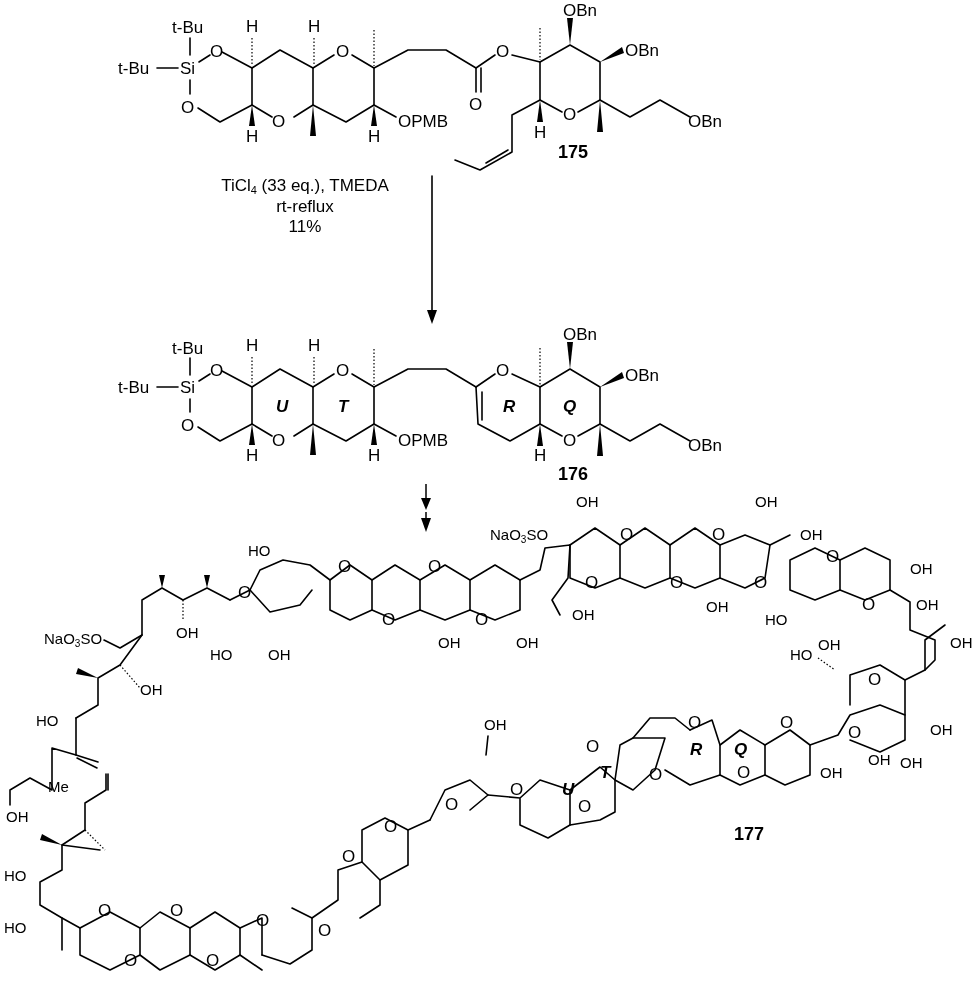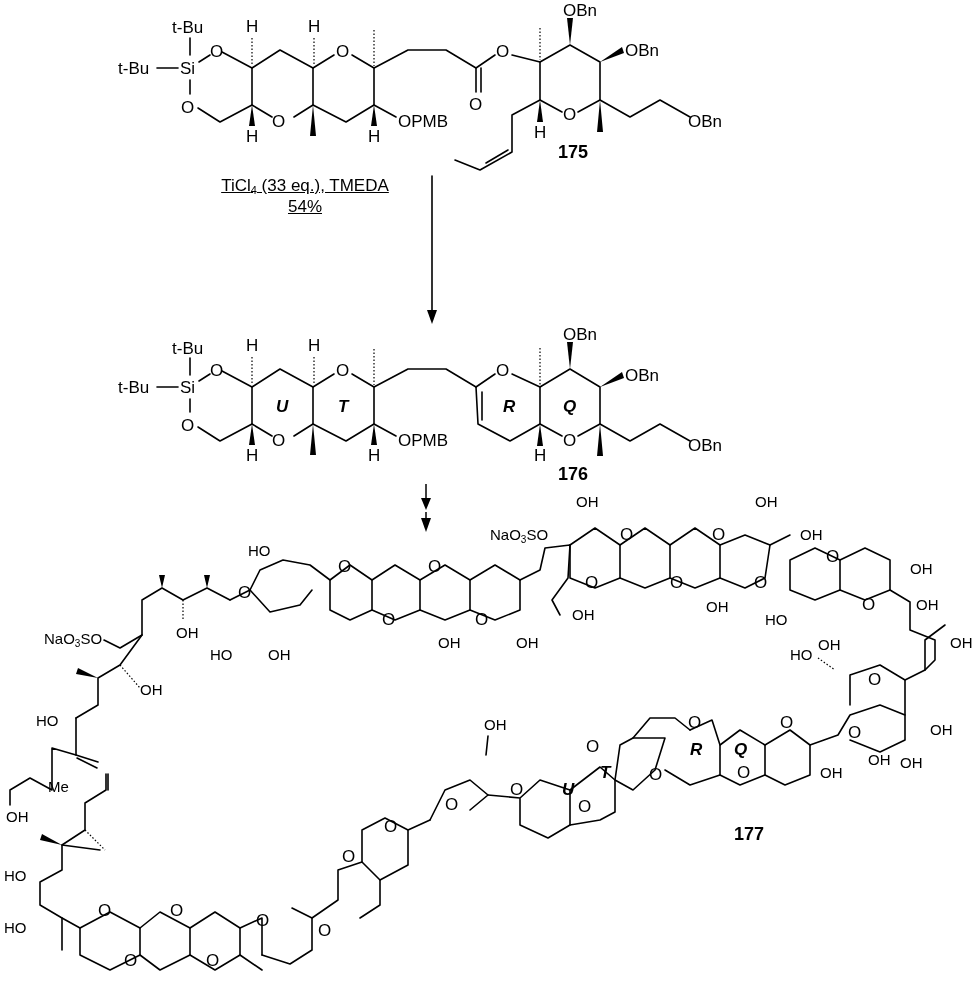--- a/index.html
+++ b/index.html
@@ -2,21 +2,21 @@
 <html><head>
 <meta charset="utf-8">
 <style>
   html, body { margin:0; padding:0; background:#ffffff; }
   body { width:977px; height:984px; position:relative; overflow:hidden; font-family:"Liberation Sans", sans-serif; color:#000; }
   svg { position:absolute; left:0; top:0; }
   .lbl { font-family:"Liberation Sans", sans-serif; font-size:17px; fill:#000; }
   .sm { font-size:15px; }
   .cmp { font-weight:bold; font-size:18px; }
   .ring { font-weight:bold; font-style:italic; font-size:17px; }
-  .cond { position:absolute; left:180px; top:176px; width:250px; text-align:center; font-size:17px; line-height:20.5px; font-family:"Liberation Sans", sans-serif;text-decoration:underline; }
+  .cond { position:absolute; left:180px; top:176px; width:250px; text-align:center; font-size:17px; line-height:20.5px; font-family:"Liberation Sans", sans-serif; }
   .cond div { white-space:nowrap; }
   sub { font-size:11px; vertical-align:-3px; line-height:0; }
   .b { stroke:#000; stroke-width:1.6; fill:none; stroke-linejoin:round; stroke-linecap:round; }
   .w { fill:#000; stroke:none; }
   .h { stroke:#000; stroke-width:1.2; stroke-dasharray:1.5 2; fill:none; }
 </style>
 </head>
 <body>
 
 <svg width="977" height="984" viewBox="0 0 977 984" xmlns="http://www.w3.org/2000/svg">
@@ -267,14 +267,15 @@
     <text class="lbl sm" x="910" y="574">OH</text>
     <text class="lbl sm" x="765" y="625">HO</text>
     <text class="lbl sm" x="818" y="650">OH</text>
     <text class="lbl sm" x="916" y="610">OH</text>
     <polyline class="b" points="890,590 910,602 910,630 935,640 935,660 925,670"></polyline>
   </g>
 </svg>
 
 <div class="cond">
   <div>TiCl<sub>4</sub> (33 eq.), TMEDA</div>
-  <div>54%</div>
+  <div>rt-reflux</div>
+  <div>11%</div>
 </div>
 
 </body></html>

